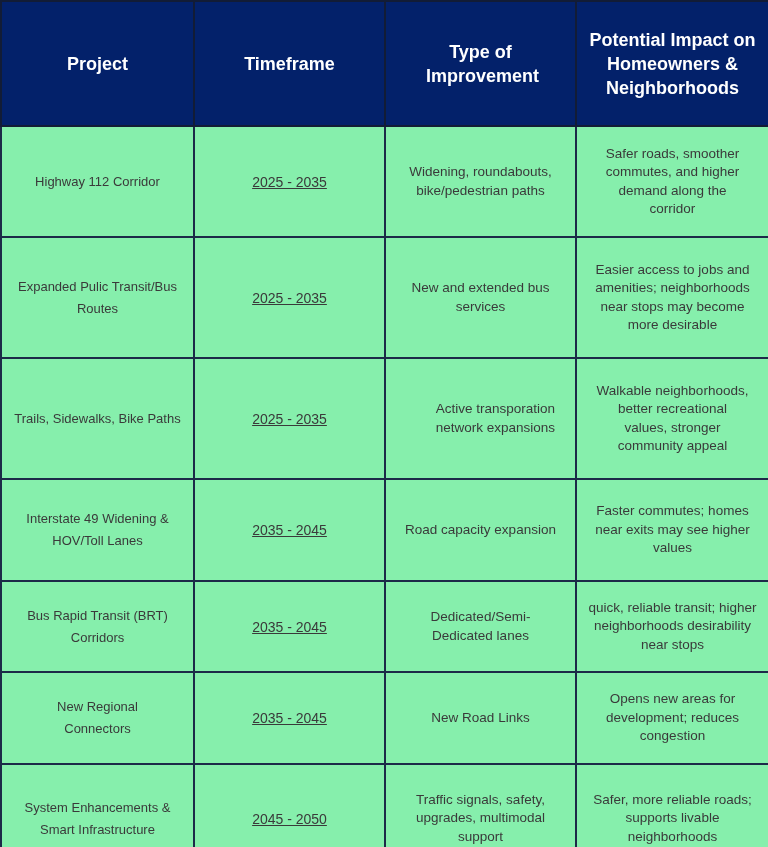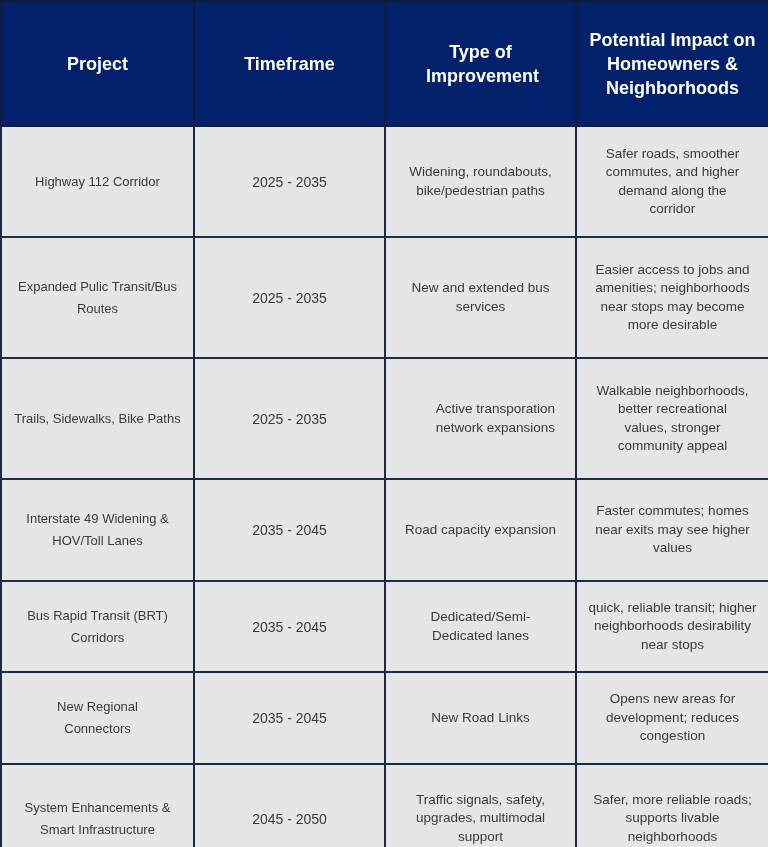--- a/index.html
+++ b/index.html
@@ -32,31 +32,32 @@
     table.plan thead th {
       background: #03216a;
       color: #ffffff;
       font-weight: bold;
       font-size: 18px;
       line-height: 24px;
       height: 107px;
       border-color: #121c36;
     }
     table.plan tbody td {
-      background: #e5e5e5;
+      background: #86efac;
       color: #3a3a3a;
     }
     td.proj {
       font-size: 13px;
       line-height: 22px;
       color: #333333;
     }
     td.time {
       font-size: 14px;
       color: #333333;
+      text-decoration: underline;
     }
     td.type, td.impact {
       font-size: 13.5px;
       line-height: 18.5px;
       color: #3a3a3a;
     }
     td.impact { padding: 0 6px; }
     tr.r1 td { height: 93px; }
     tr.r2 td { height: 103px; }
     tr.r3 td { height: 103px; }

